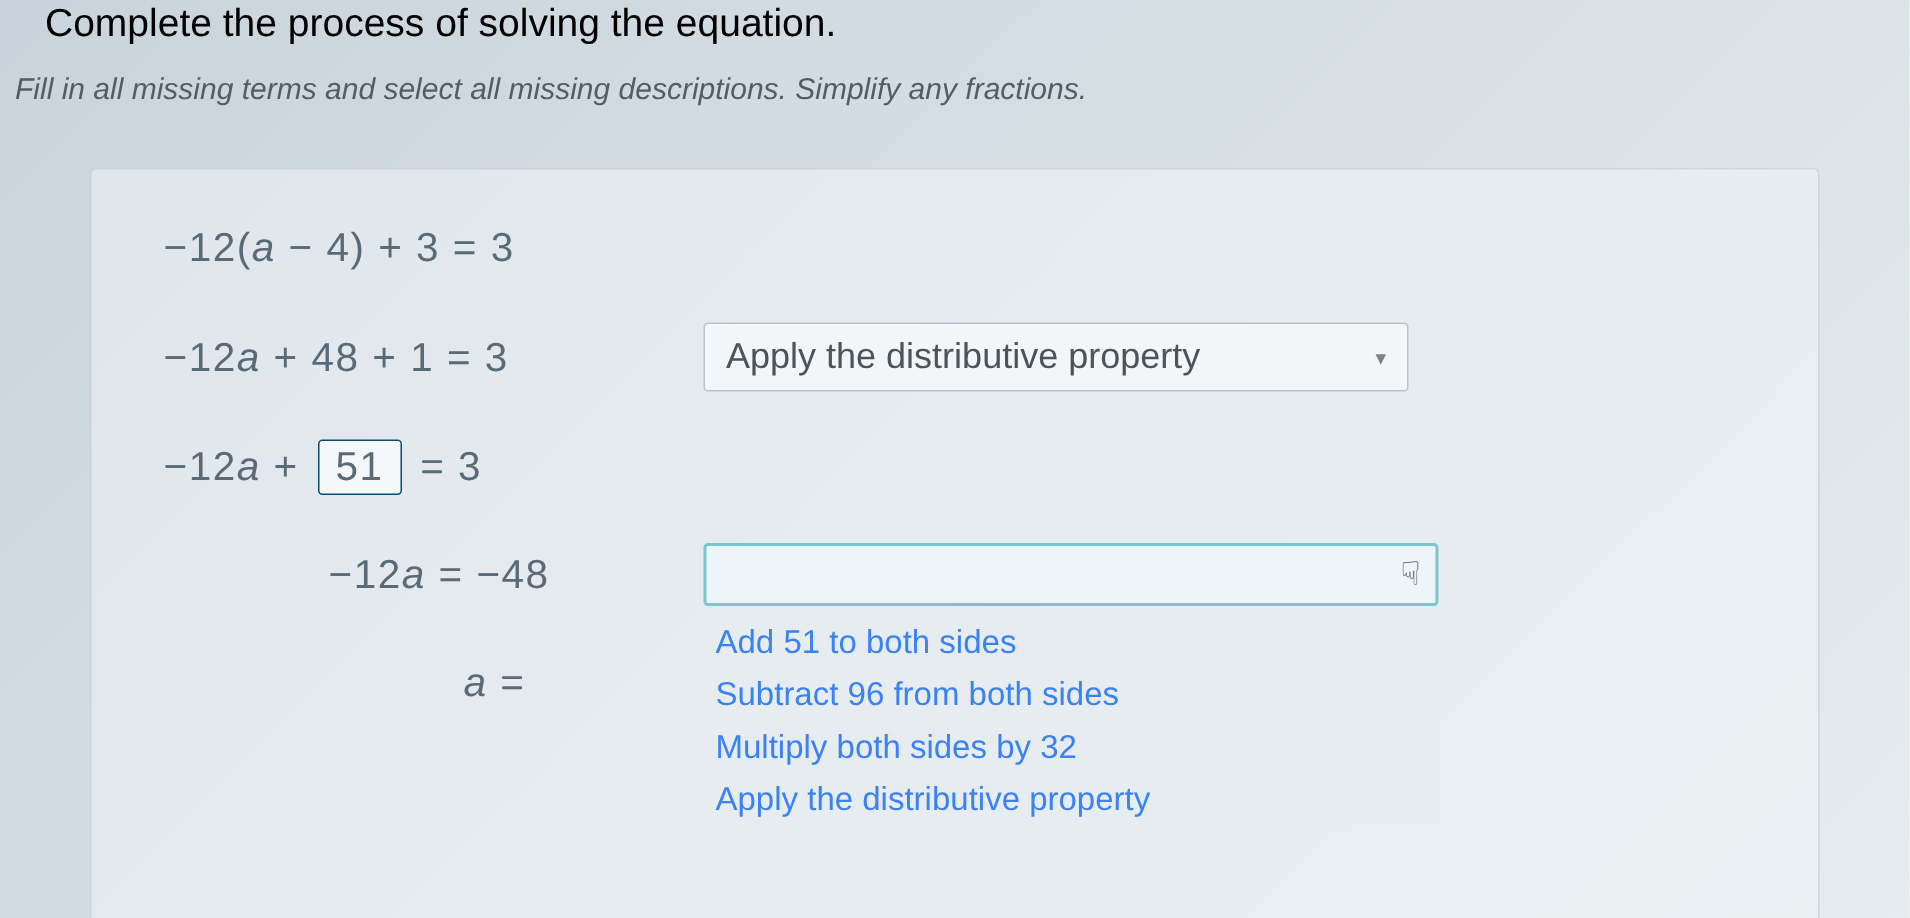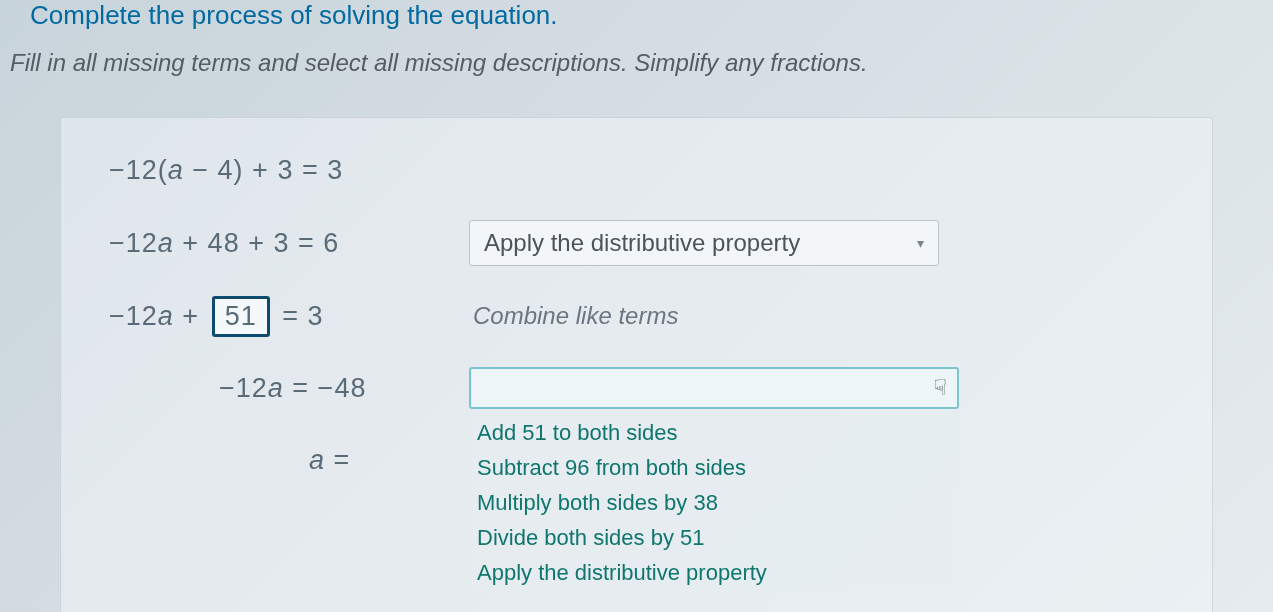--- a/index.html
+++ b/index.html
@@ -11,26 +11,26 @@
       font-family: "Helvetica Neue", Arial, sans-serif;
       background: linear-gradient(135deg, #c8d4db 0%, #d8e0e5 50%, #e5ebee 100%);
       width: 1273px;
       height: 612px;
       padding: 0;
       overflow: hidden;
       color: #4a5258;
     }
     .header-text {
       font-size: 26px;
-      color: #0369a1;
+      color: #000000;
       padding: 0 30px 8px 30px;
       font-weight: 400;
     }
     .instruction-text {
-      font-size: 24px;
+      font-size: 20px;
       font-style: italic;
       color: #555c64;
       padding: 10px 30px 20px 10px;
       font-weight: 400;
     }
     .work-area {
       margin: 20px 60px 0 60px;
       background: rgba(240, 244, 247, 0.55);
       border: 1px solid rgba(180, 190, 198, 0.5);
       border-radius: 4px;
@@ -86,21 +86,21 @@
     }
     .desc-static {
       font-style: italic;
       color: #6b7680;
       font-size: 24px;
       padding-left: 4px;
     }
     .term-input {
       display: inline-block;
       background: #f5f8fa;
-      border: 3px solid #0c4a6e;
+      border: 1px solid #0c4a6e;
       border-radius: 3px;
       padding: 2px 10px;
       min-width: 56px;
       text-align: center;
       margin: 0 4px;
     }
     .dropdown-open {
       position: relative;
     }
     .dropdown-trigger {
@@ -118,21 +118,21 @@
       font-size: 22px;
       color: #4a5258;
     }
     .dropdown-list {
       position: absolute;
       top: 44px;
       left: 0;
       width: 490px;
       background: rgba(230, 236, 240, 0.75);
       font-size: 22px;
-      color: #0f766e;
+      color: #3b82f6;
       padding: 4px 0 0 8px;
       line-height: 1.5;
     }
     .dropdown-list .opt {
       padding: 1px 0;
       font-weight: 400;
     }
     .row.last {
       margin-bottom: 150px;
     }
@@ -147,53 +147,49 @@
 
   <div class="row">
     <div class="equation-col">
       <span>−12(</span><span class="a-var">a</span><span> − 4) + 3 = 3</span>
     </div>
     <div class="desc-col"></div>
   </div>
 
   <div class="row">
     <div class="equation-col">
-      <span>−12</span><span class="a-var">a</span><span> + 48 + 3 = 6</span>
+      <span>−12</span><span class="a-var">a</span><span> + 48 + 1 = 3</span>
     </div>
     <div class="desc-col">
       <div class="desc-select">
         <span>Apply the distributive property</span>
         <span class="caret">▾</span>
       </div>
     </div>
   </div>
 
   <div class="row">
     <div class="equation-col">
       <span>−12</span><span class="a-var">a</span><span> + </span><span class="term-input">51</span><span> = 3</span>
-    </div>
-    <div class="desc-col">
-      <span class="desc-static">Combine like terms</span>
     </div>
   </div>
 
   <div class="row">
     <div class="equation-col indent1">
       <span>−12</span><span class="a-var">a</span><span> = −48</span>
     </div>
     <div class="desc-col">
       <div class="dropdown-open">
         <div class="dropdown-trigger">
           <span class="cursor-hand">☟</span>
         </div>
         <div class="dropdown-list">
           <div class="opt">Add 51 to both sides</div>
           <div class="opt">Subtract 96 from both sides</div>
-          <div class="opt">Multiply both sides by 38</div>
-          <div class="opt">Divide both sides by 51</div>
+          <div class="opt">Multiply both sides by 32</div>
           <div class="opt">Apply the distributive property</div>
         </div>
       </div>
     </div>
   </div>
 
   <div class="row last">
     <div class="equation-col indent2">
       <span class="a-var">a</span><span> =</span>
     </div>

